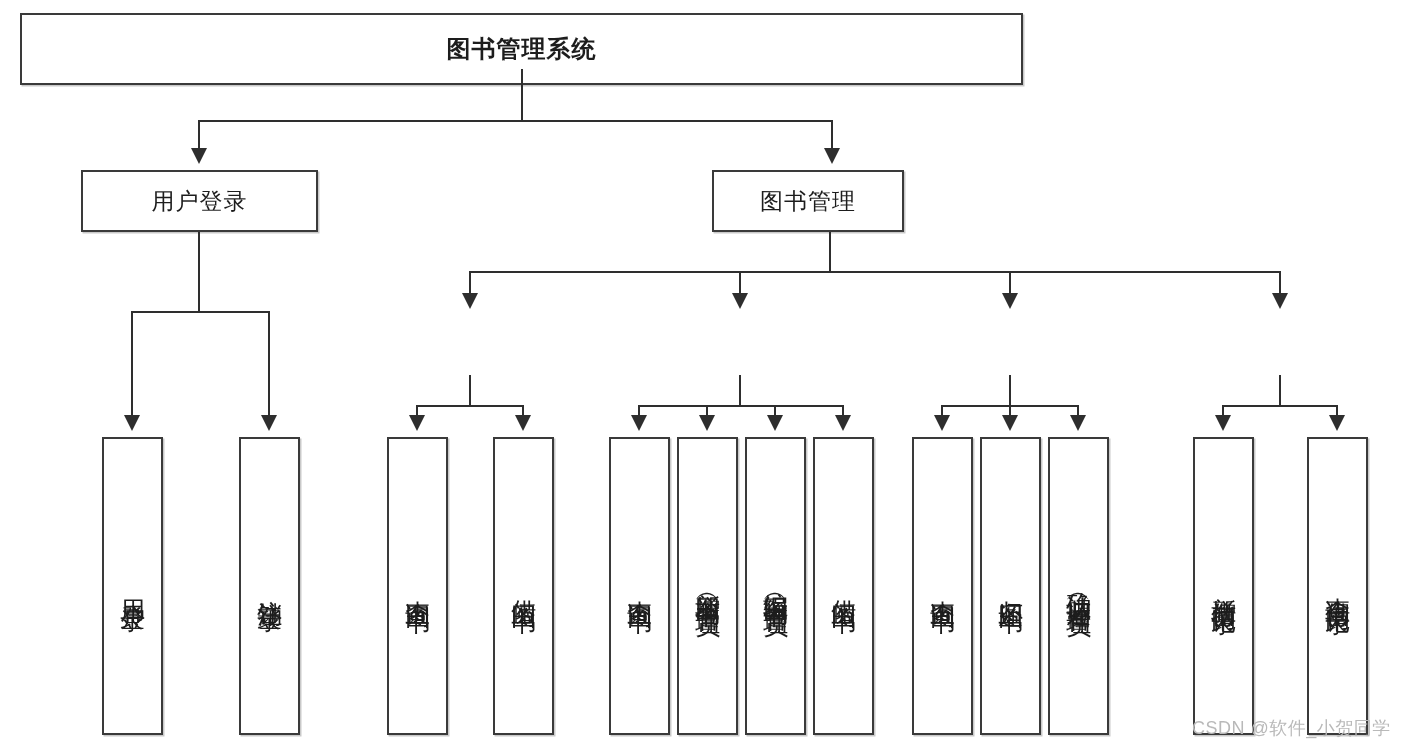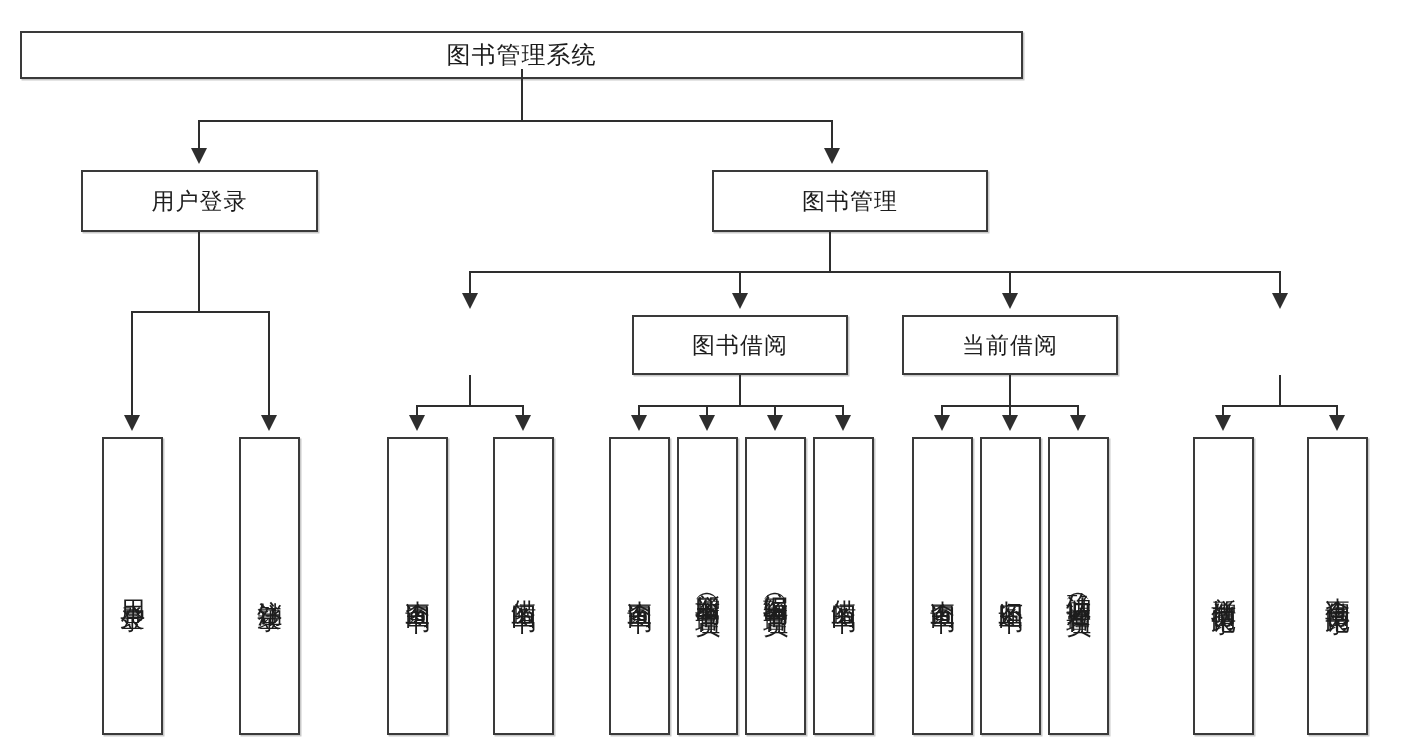--- a/index.html
+++ b/index.html
@@ -80,39 +80,39 @@
     letter-spacing:.5px;
     white-space:nowrap;
     user-select:none;
   }
 </style>
 </head>
 <body>
 
 <div id="canvas">
 
-  <div class="node root" style="left:20px;top:31px;width:1003px;height:48px;">
+  <div class="node root" style="left:20px;top:13px;width:1003px;height:72px;font-weight:bold;">
     <span class="label">图书管理系统</span>
   </div>
 
   <div class="ln v" style="left:521px;top:69px;width:2px;height:52px;"></div>
 
   <div class="ln h" style="left:198px;top:120px;width:635px;height:2px;"></div>
 
   <div class="ln v" style="left:198px;top:120px;width:2px;height:30px;"></div>
   <div class="arrow" style="left:191px;top:148px;"></div>
 
   <div class="ln v" style="left:831px;top:120px;width:2px;height:30px;"></div>
   <div class="arrow" style="left:824px;top:148px;"></div>
 
   <div class="node" style="left:81px;top:170px;width:237px;height:62px;">
     <span class="label">用户登录</span>
   </div>
 
-  <div class="node" style="left:712px;top:170px;width:276px;height:62px;">
+  <div class="node" style="left:712px;top:170px;width:192px;height:62px;">
     <span class="label">图书管理</span>
   </div>
 
   <div class="ln v" style="left:198px;top:232px;width:2px;height:80px;"></div>
   <div class="ln h" style="left:131px;top:311px;width:137px;height:2px;"></div>
   <div class="ln v" style="left:131px;top:311px;width:2px;height:106px;"></div>
   <div class="arrow" style="left:124px;top:415px;"></div>
   <div class="ln v" style="left:268px;top:311px;width:2px;height:106px;"></div>
   <div class="arrow" style="left:261px;top:415px;"></div>
 
@@ -124,26 +124,20 @@
 
   <div class="ln v" style="left:739px;top:271px;width:2px;height:24px;"></div>
   <div class="arrow" style="left:732px;top:293px;"></div>
 
   <div class="ln v" style="left:1009px;top:271px;width:2px;height:24px;"></div>
   <div class="arrow" style="left:1002px;top:293px;"></div>
 
   <div class="ln v" style="left:1279px;top:271px;width:2px;height:24px;"></div>
   <div class="arrow" style="left:1272px;top:293px;"></div>
 
-  <div class="node" style="left:632px;top:315px;width:216px;height:60px;">
-    <span class="label">图书借阅</span>
-  </div>
-  <div class="node" style="left:902px;top:315px;width:216px;height:60px;">
-    <span class="label">当前借阅</span>
-  </div>
 
   <div class="ln v" style="left:469px;top:375px;width:2px;height:31px;"></div>
   <div class="ln h" style="left:416px;top:405px;width:107px;height:2px;"></div>
   <div class="ln v" style="left:416px;top:405px;width:2px;height:12px;"></div>
   <div class="arrow" style="left:409px;top:415px;"></div>
   <div class="ln v" style="left:522px;top:405px;width:2px;height:12px;"></div>
   <div class="arrow" style="left:515px;top:415px;"></div>
 
   <div class="ln v" style="left:739px;top:375px;width:2px;height:31px;"></div>
   <div class="ln h" style="left:638px;top:405px;width:205px;height:2px;"></div>
@@ -209,14 +203,15 @@
     <span class="label">确认归还（管理员）</span>
   </div>
 
   <div class="node vert" style="left:1193px;top:437px;width:61px;height:298px;">
     <span class="label">新增借阅记录</span>
   </div>
   <div class="node vert" style="left:1307px;top:437px;width:61px;height:298px;">
     <span class="label">查询借阅记录</span>
   </div>
 
+  <div id="watermark" style="left:1192px;top:716px;">CSDN @软件_小贺同学</div>
 
 </div>
 
 </body></html>

